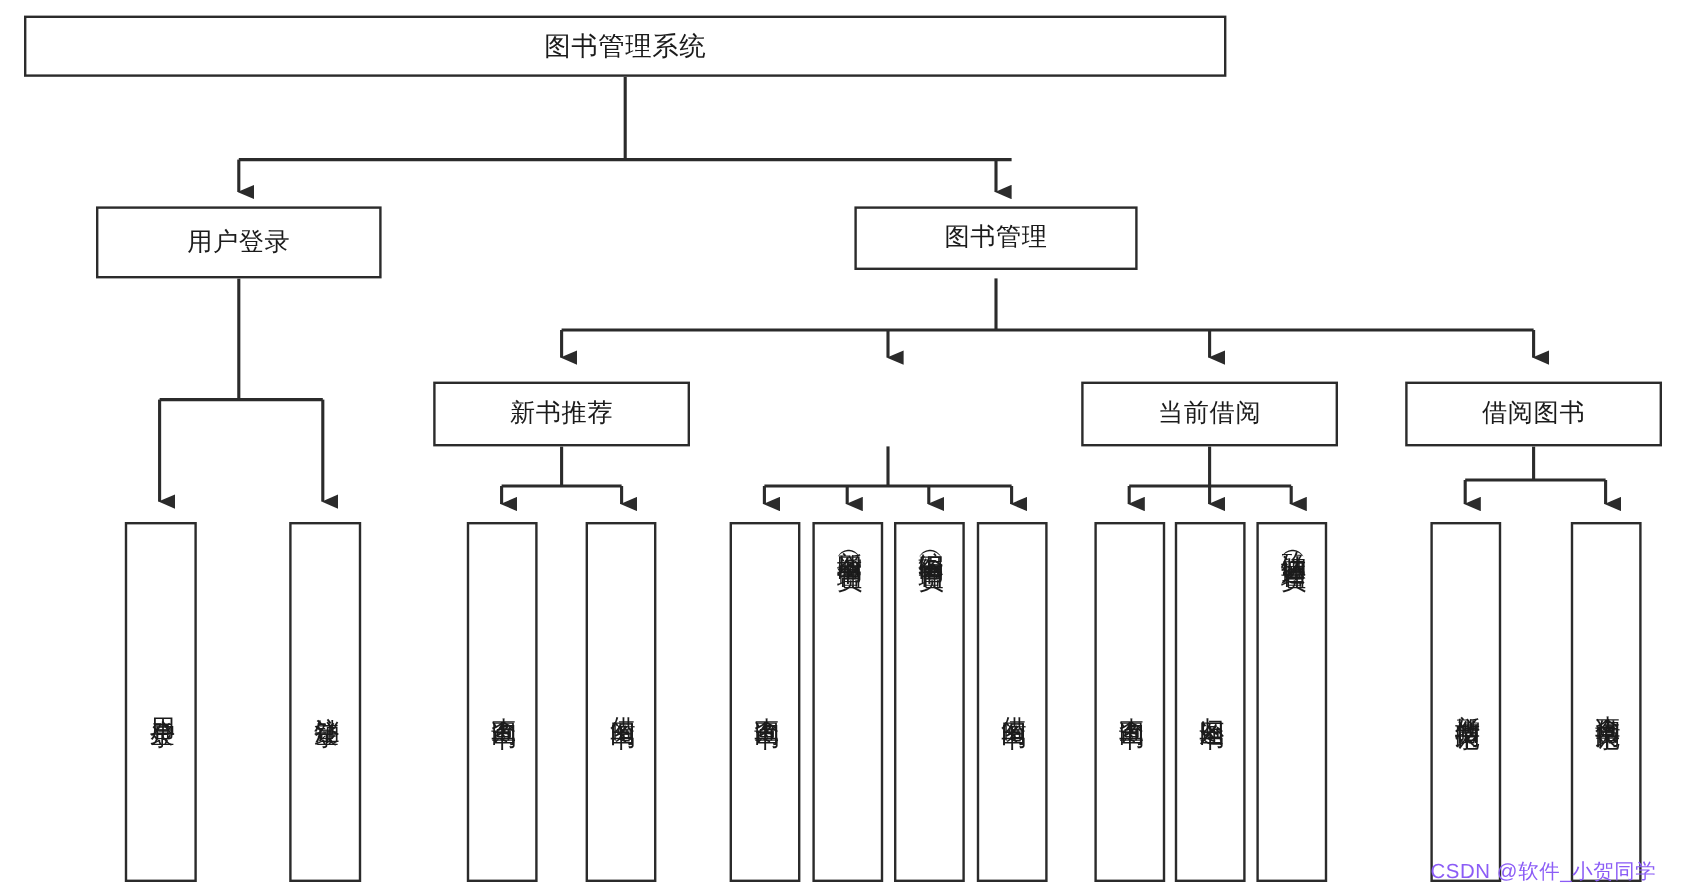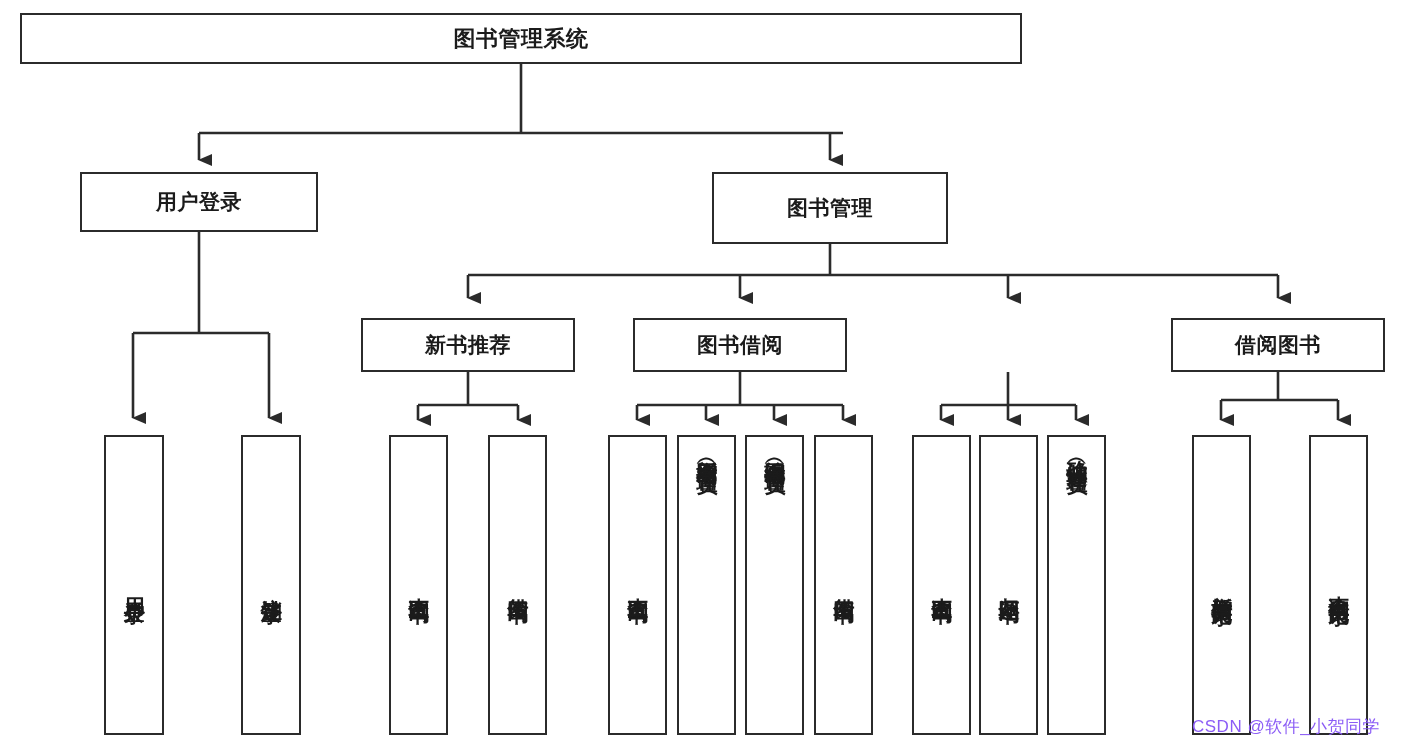--- a/index.html
+++ b/index.html
@@ -34,21 +34,20 @@
     display: flex;
     align-items: center;
     justify-content: center;
     color: #1b1b1b;
   }
   .node .label {
     display: block;
     text-align: center;
     line-height: 1.18;
     letter-spacing: 0.5px;
-    font-weight: bold;
   }
   
   .node.horiz .label {
     writing-mode: horizontal-tb;
     font-size: 21px;
   }
   .node.root .label { font-size: 22px; }
   
   .node.vert {
     align-items: flex-start;
@@ -132,32 +131,32 @@
   </svg>
 
   <div class="node horiz root" style="left:20px; top:13px; width:1002px; height:51px;">
     <span class="label">图书管理系统</span>
   </div>
 
   <div class="node horiz" style="left:80px; top:172px; width:238px; height:60px;">
     <span class="label">用户登录</span>
   </div>
 
-  <div class="node horiz" style="left:712px; top:172px; width:236px; height:72px;">
+  <div class="node horiz" style="left:712px; top:172px; width:236px; height:53px;">
     <span class="label">图书管理</span>
   </div>
 
   <div class="node horiz" style="left:361px; top:318px; width:214px; height:54px;">
     <span class="label">新书推荐</span>
   </div>
 
-  <div class="node horiz" style="left:633px; top:318px; width:214px; height:54px;">
-    <span class="label">图书借阅</span>
-  </div>
-
+
+  <div class="node horiz" style="left:901px; top:318px; width:214px; height:54px;">
+    <span class="label">当前借阅</span>
+  </div>
 
   <div class="node horiz" style="left:1171px; top:318px; width:214px; height:54px;">
     <span class="label">借阅图书</span>
   </div>
 
   <div class="node vert centered" style="left:104px; top:435px; width:60px; height:300px;">
     <span class="label">用户登录</span>
   </div>
 
   <div class="node vert centered" style="left:241px; top:435px; width:60px; height:300px;">

